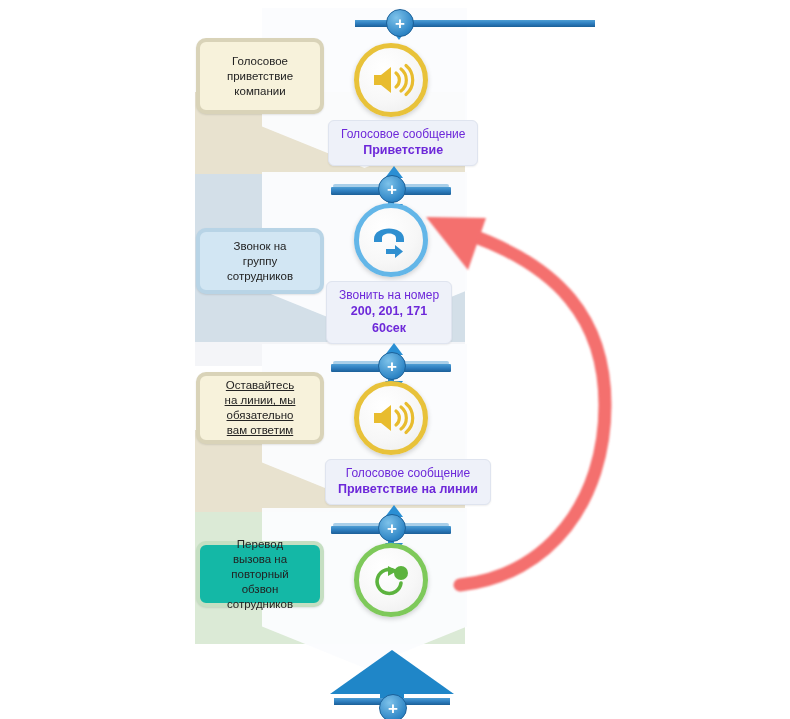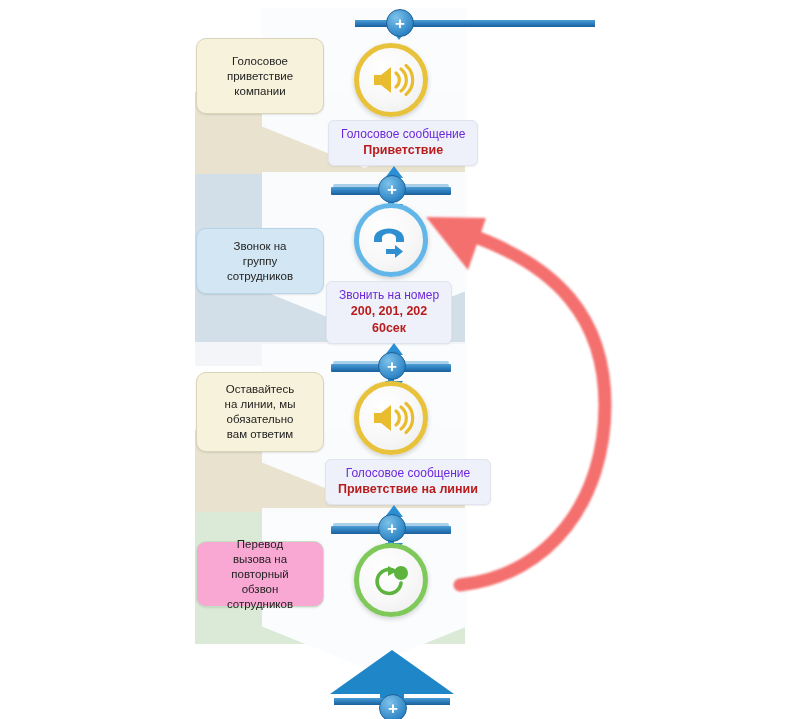--- a/index.html
+++ b/index.html
@@ -14,43 +14,43 @@
   .band.pale  {background:#f4f5f8;}
 
   
   .chevcol{position:absolute;left:262px;width:205px;top:0;height:719px;}
   .chev{position:absolute;left:0;width:205px;height:160px;
         background:#fbfcfe;
         clip-path:polygon(0 0,100% 0,100% 74%,50% 100%,0 74%);
         opacity:.96;}
 
   
-  .callout{position:absolute;width:128px;border:1px solid #404040;border-radius:10px;
+  .callout{position:absolute;width:128px;border:4px solid #404040;border-radius:10px;
            box-sizing:border-box;display:flex;align-items:center;justify-content:center;
            text-align:center;font-size:11.5px;line-height:15px;color:#222;padding:6px 22px;
            box-shadow:0 1px 2px rgba(0,0,0,.10);}
   .callout.cream{background:#f7f2db;border-color:#d9d3b8;}
   .callout.sky  {background:#d2e6f3;border-color:#b8d4e6;margin-top:24px;}
-  .callout.mint {background:#f9a8d4;border-color:#c5dfc2;}
+  .callout.mint {background:#14b8a6;border-color:#c5dfc2;}
 
   
   .node{position:absolute;width:74px;height:74px;border-radius:50%;
         background:radial-gradient(circle at 38% 32%,#ffffff 0%,#f7f7f7 58%,#ebebeb 100%);
         box-sizing:border-box;display:flex;align-items:center;justify-content:center;
         box-shadow:0 2px 5px rgba(0,0,0,.18);}
   .node.gold {border:5px solid #e8c23a;}
   .node.bluec{border:5px solid #63b6e8;}
   .node.greenc{border:5px solid #7ec95a;}
 
   
   .plate{position:absolute;background:#eef1f9;border:1px solid #dfe4ef;border-radius:6px;
          box-sizing:border-box;text-align:center;padding:5px 12px 6px;
          box-shadow:0 1px 2px rgba(0,0,0,.07);}
   .plate .l1{font-size:12px;color:#6d28d9;line-height:16px;white-space:nowrap;}
-  .plate .l2{font-size:12.5px;color:#b91c1c;font-weight:bold;line-height:17px;white-space:nowrap;}
+  .plate .l2{font-size:12.5px;color:#6d28d9;font-weight:bold;line-height:17px;white-space:nowrap;}
 
   
   .conn{position:absolute;width:120px;height:46px;}
   .conn .bar{position:absolute;left:0;top:19px;width:120px;height:8px;
              background:linear-gradient(180deg,#4e9ed4 0%,#2f7fc0 48%,#1b5f98 100%);
              border-radius:1px;}
   .conn .barL{position:absolute;left:2px;top:16px;width:52px;height:4px;background:#a9cfe9;border-radius:2px;}
   .conn .barR{position:absolute;right:2px;top:16px;width:52px;height:4px;background:#a9cfe9;border-radius:2px;}
   .conn .upA{position:absolute;left:54px;top:-2px;width:0;height:0;
              border-left:9px solid transparent;border-right:9px solid transparent;border-bottom:12px solid #2a8fd4;}
@@ -156,36 +156,36 @@
 
   <div class="node bluec" style="left:354px;top:203px;">
     <svg width="42" height="38" viewBox="0 0 42 38">
       <path d="M4 18 C4 4, 34 4, 34 18 L34 21 L26 21 L26 17 C26 11, 12 11, 12 17 L12 21 L4 21 z" fill="#2f8fd0"></path>
       <path d="M16 28 h9 v-4 l8 6.5 -8 6.5 v-4 h-9 z" fill="#2f8fd0"></path>
     </svg>
   </div>
 
   <div class="plate" style="left:326px;top:281px;">
     <div class="l1">Звонить на номер</div>
-    <div class="l2">200, 201, 202</div>
+    <div class="l2">200, 201, 171</div>
     <div class="l2">60сек</div>
   </div>
 
   <div class="conn" style="left:331px;top:345px;">
     <div class="barL"></div>
     <div class="barR"></div>
     <div class="bar"></div>
     <div class="upA"></div>
     <div class="upS"></div>
     <div class="dnA"></div>
     <div class="dnS"></div>
     <div class="plus">+</div>
   </div>
 
-  <div class="callout cream" style="left:196px;top:372px;height:80px;">Оставайтесь на линии, мы обязательно вам ответим</div>
+  <div class="callout cream" style="left:196px;top:372px;height:72px;text-decoration:underline;">Оставайтесь на линии, мы обязательно вам ответим</div>
 
   <div class="node gold" style="left:354px;top:381px;">
     <svg width="40" height="34" viewBox="0 0 40 34">
       <path d="M3 12 h7 L20 4 v26 L10 22 H3 z" fill="#e8bc2e"></path>
       <path d="M25 10 a9 9 0 0 1 0 14" fill="none" stroke="#e8bc2e" stroke-width="3.2" stroke-linecap="round"></path>
       <path d="M30 6 a14 14 0 0 1 0 22" fill="none" stroke="#e8bc2e" stroke-width="3.2" stroke-linecap="round"></path>
       <path d="M35 2.5 a19 19 0 0 1 0 29" fill="none" stroke="#e8bc2e" stroke-width="3.2" stroke-linecap="round"></path>
     </svg>
   </div>
 

